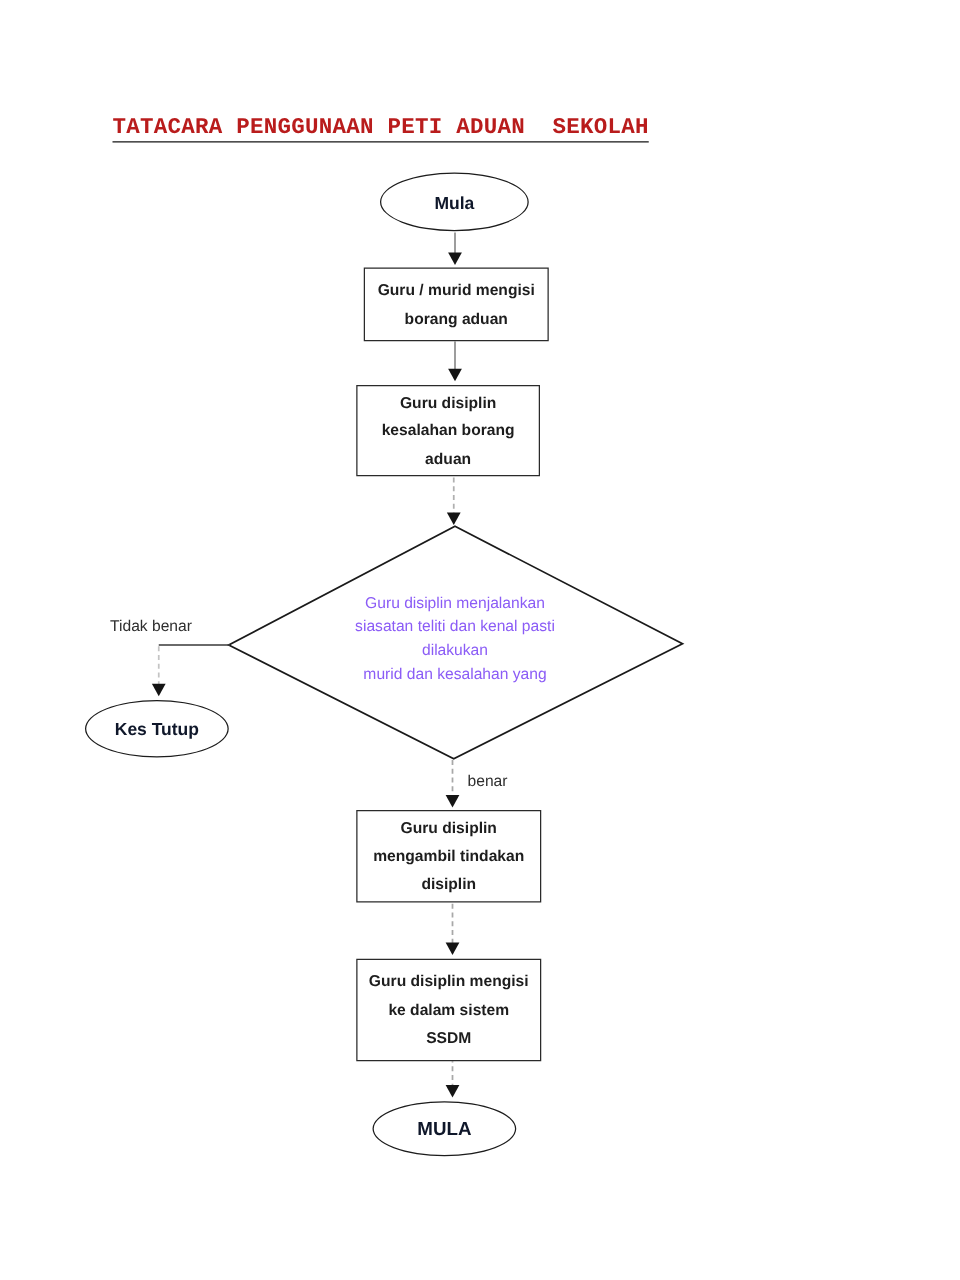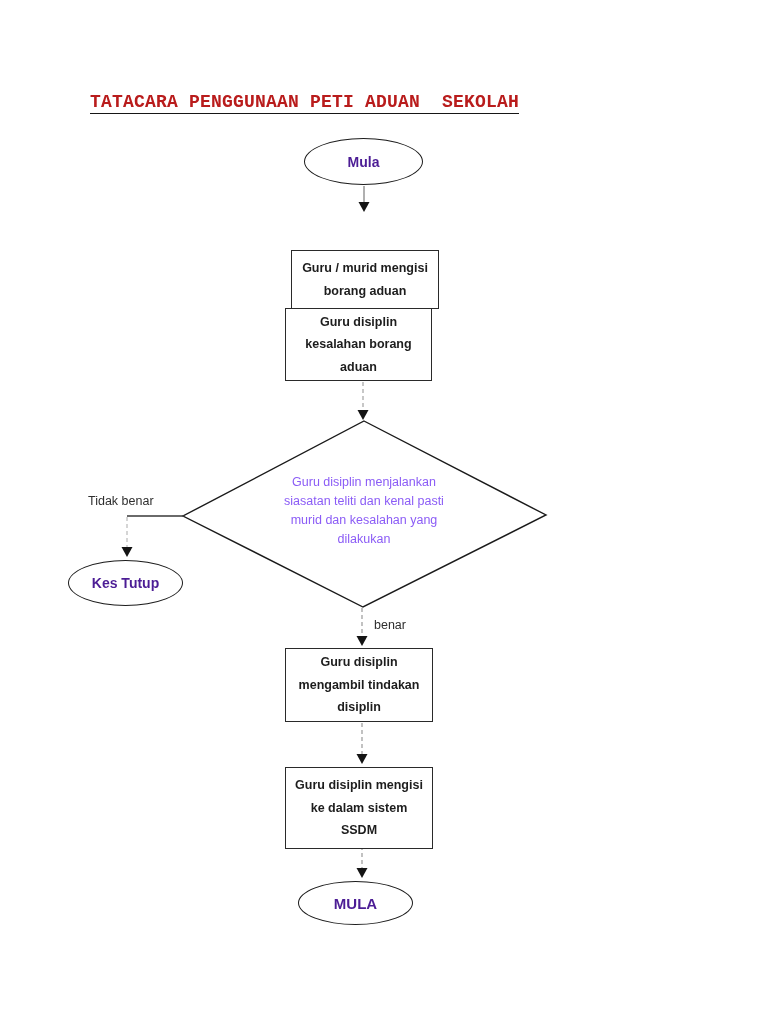--- a/index.html
+++ b/index.html
@@ -51,26 +51,26 @@
   .node-oval {
     position: absolute;
     background: #ffffff;
     border: 1.6px solid #1c1c1c;
     border-radius: 50%;
     box-sizing: border-box;
     display: flex;
     align-items: center;
     justify-content: center;
     font-weight: bold;
-    color: #4c1d95;
+    color: #0f172a;
   }
   #oval-start   { left: 304px; top: 138px; width: 119px; height: 47px; font-size: 14px; }
   #oval-case-closed { left: 68px; top: 560px; width: 115px; height: 46px; font-size: 14px; }
   #oval-end     { left: 298px; top: 881px; width: 115px; height: 44px; font-size: 15px; }
-  #box-step1 { left: 291px; top: 214px; width: 148px; height: 59px; margin-top: 36px; }
+  #box-step1 { left: 291px; top: 214px; width: 148px; height: 59px; }
   #box-step2 { left: 285px; top: 308px; width: 147px; height: 73px; }
   #box-step3 { left: 285px; top: 648px; width: 148px; height: 74px; }
   #box-step4 { left: 285px; top: 767px; width: 148px; height: 82px; }
   .decision-text {
     position: absolute;
     left: 234px; top: 473px;
     width: 260px;
     text-align: center;
     font-weight: normal;
     font-size: 12.5px;
@@ -131,22 +131,22 @@
 
   <div id="box-step2" class="node-box">
     <div class="tline">Guru disiplin</div>
     <div class="tline">kesalahan borang</div>
     <div class="tline">aduan</div>
   </div>
 
   <div class="decision-text">
     <div class="tline">Guru disiplin menjalankan</div>
     <div class="tline">siasatan teliti dan kenal pasti</div>
+    <div class="tline">dilakukan</div>
     <div class="tline">murid dan kesalahan yang</div>
-    <div class="tline">dilakukan</div>
   </div>
 
   <div id="label-no" class="branch-label">Tidak benar</div>
 
   <div id="oval-case-closed" class="node-oval">
     <span>Kes Tutup</span>
   </div>
 
   <div id="label-yes" class="branch-label">benar</div>
 

